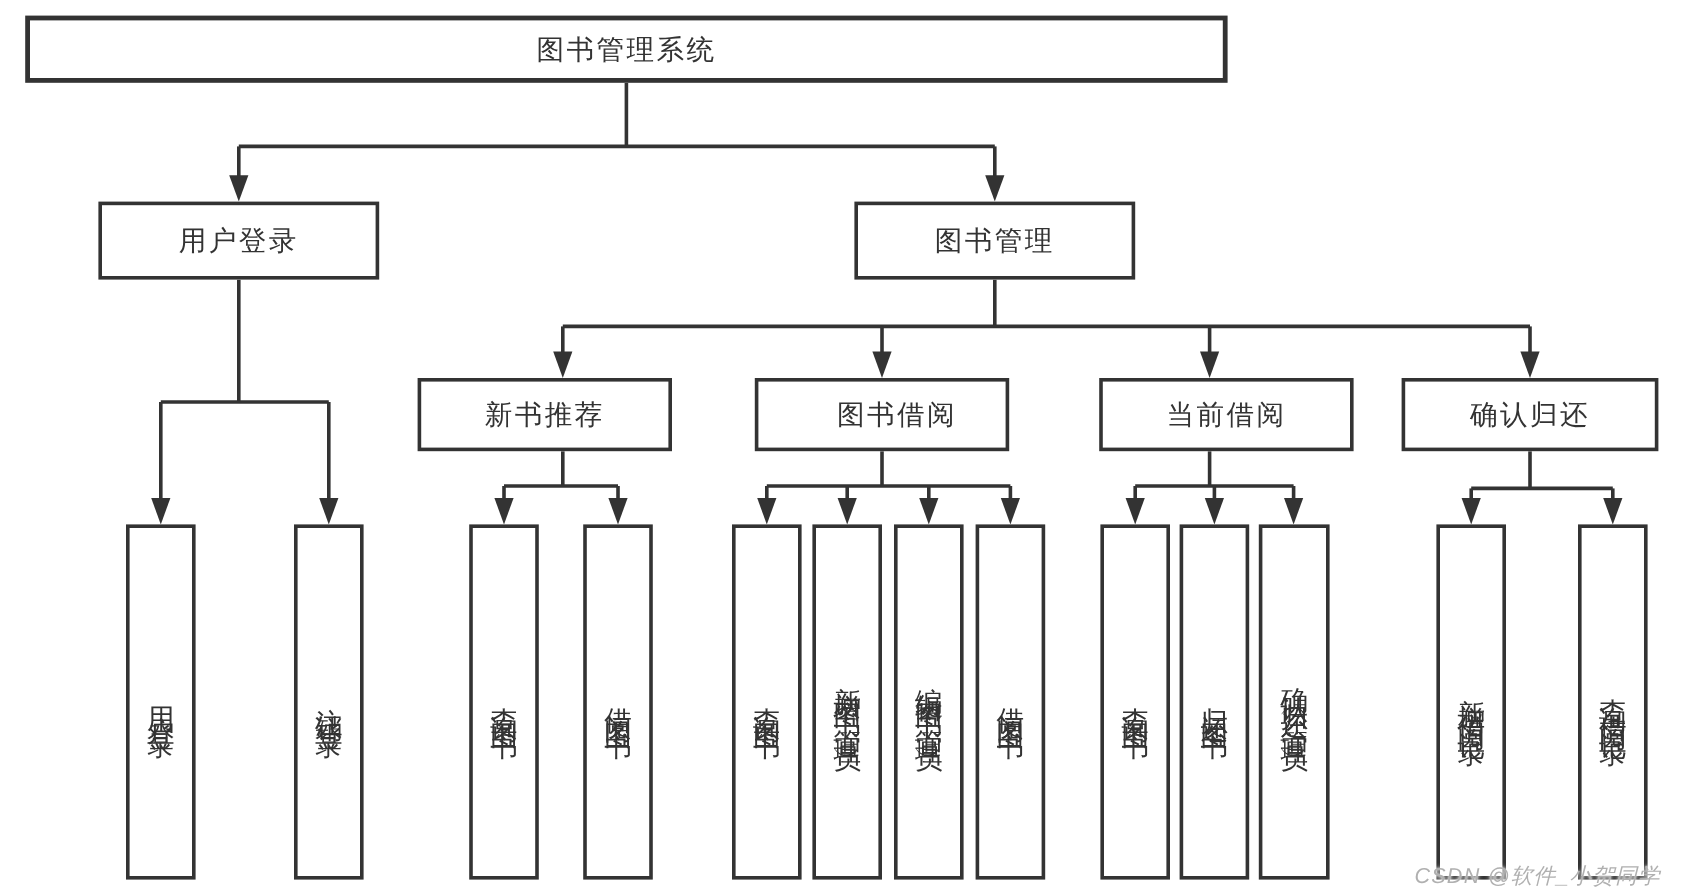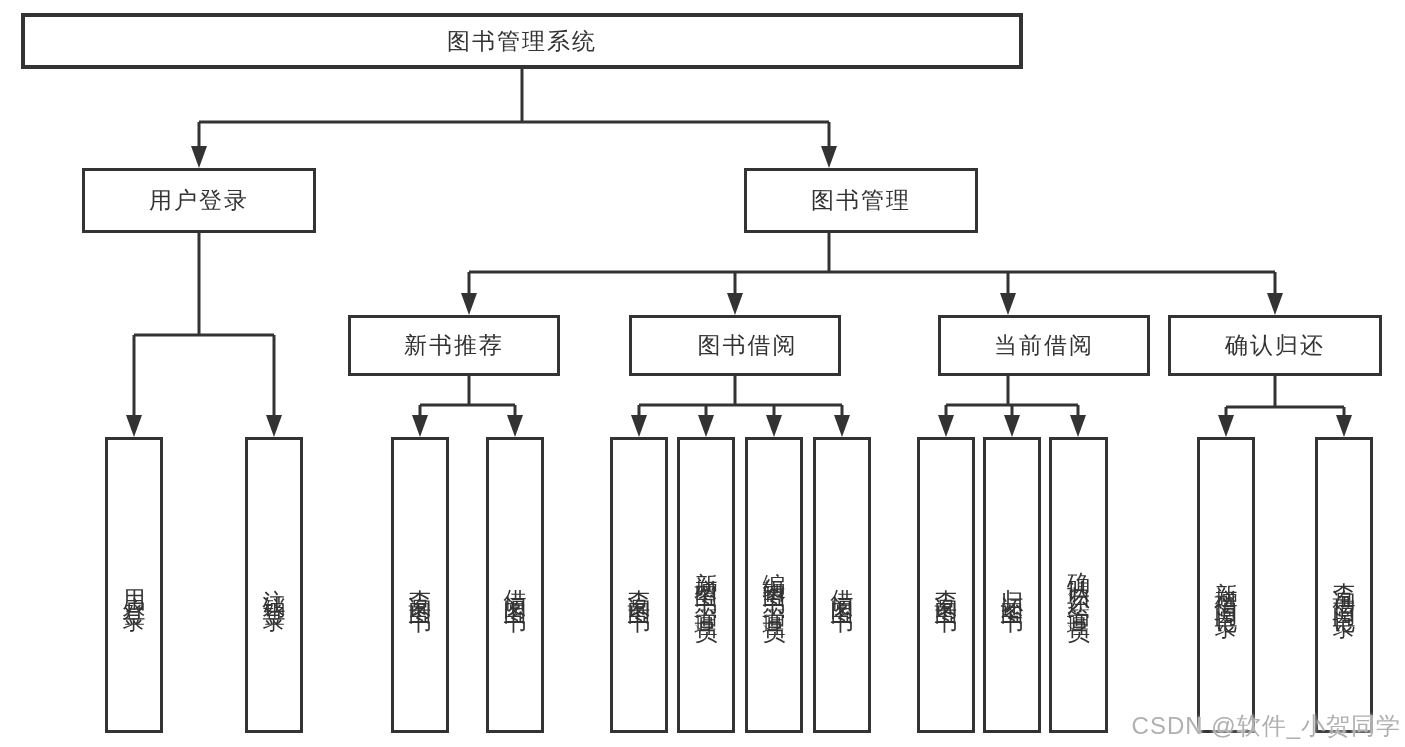--- a/index.html
+++ b/index.html
@@ -46,28 +46,29 @@
   }
   .node.v span {
     writing-mode: vertical-rl;
     text-orientation: mixed;
     font-size: 23px;
     letter-spacing: 7px;
     line-height: 1;
   }
   .watermark {
     position: absolute;
-    right: 4px;
+    right: 21px;
     bottom: 5px;
-    font-size: 24px;
+    font-size: 18px;
     color: var(--wm);
     letter-spacing: 1px;
     white-space: nowrap;
     z-index: 5;
     text-shadow: 0 0 2px #ffffff, 0 0 4px #ffffff;
+    font-style: italic;
   }
 </style>
 </head>
 <body>
 
 <div class="stage" style="--line: #333333; --ink: #333333; --wm: #b0b0b0;">
 
   <svg class="wires" viewBox="0 0 1405 747" xmlns="http://www.w3.org/2000/svg">
 
     <g>
@@ -144,31 +145,31 @@
     </g>
   </svg>
 
   <div class="node h root" style="left:21px; top:13px; width:1002px; height:56px;">
     <span>图书管理系统</span>
   </div>
 
   <div class="node h" style="left:82px; top:168px; width:234px; height:65px;">
     <span>用户登录</span>
   </div>
-  <div class="node h" style="left:712px; top:168px; width:234px; height:65px;margin-left:32px;">
+  <div class="node h" style="left:712px; top:168px; width:234px; height:65px;">
     <span>图书管理</span>
   </div>
 
   <div class="node h" style="left:348px; top:315px; width:212px; height:61px;">
     <span>新书推荐</span>
   </div>
   <div class="node h" style="left:629px; top:315px; width:212px; height:61px;padding-left:25px;">
     <span>图书借阅</span>
   </div>
-  <div class="node h" style="left:938px; top:315px; width:212px; height:61px;">
+  <div class="node h" style="left:916px; top:315px; width:212px; height:61px;">
     <span>当前借阅</span>
   </div>
   <div class="node h" style="left:1168px; top:315px; width:214px; height:61px;">
     <span>确认归还</span>
   </div>
 
   <div class="node v" style="left:105px; top:437px; width:58px; height:296px;">
     <span>用户登录</span>
   </div>
   <div class="node v" style="left:245px; top:437px; width:58px; height:296px;">

